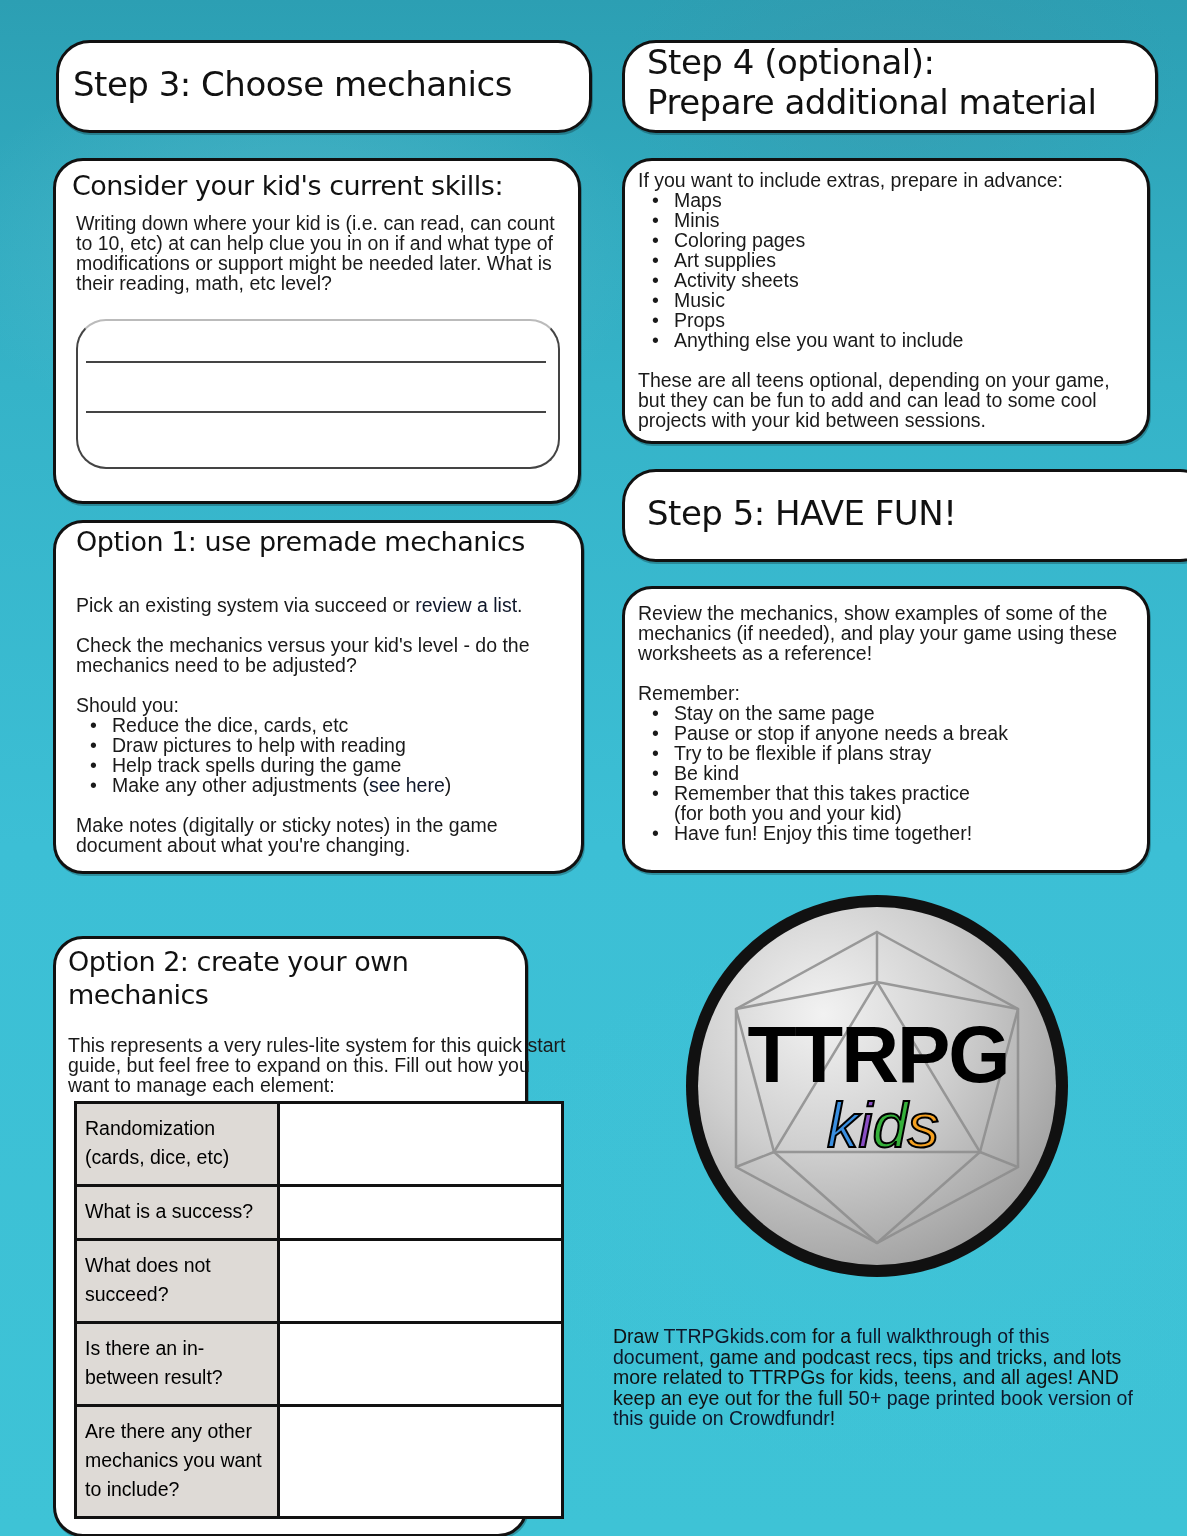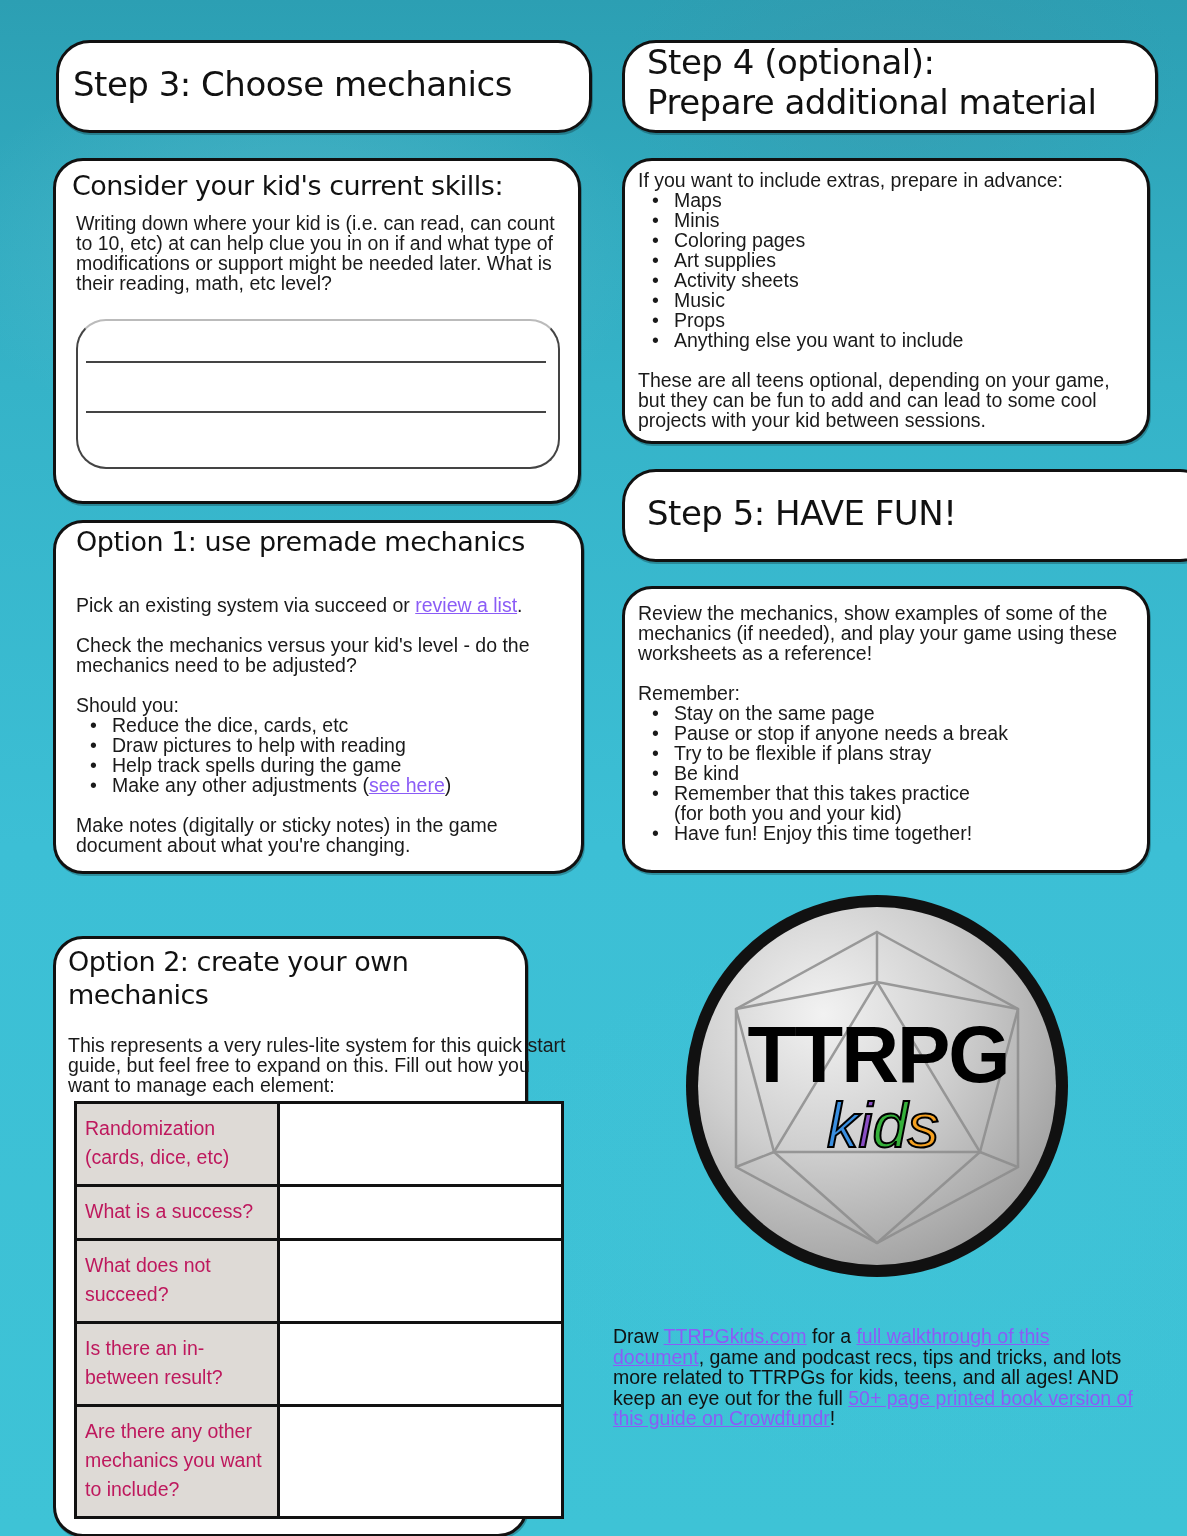--- a/index.html
+++ b/index.html
@@ -34,35 +34,35 @@
     font-size: 19.5px;
     line-height: 20px;
     color: #1a1a1a;
   }
   .para { margin-bottom: 20px; }
   ul.bul { list-style: none; margin-left: 14px; }
   ul.bul li { position: relative; padding-left: 22px; }
   ul.bul li::before {
     content: "•"; position: absolute; left: 0; top: 0;
   }
-  .link { text-decoration: underline; color: #8b5cf6; cursor: pointer; }
+  .link { color: #0f172a; cursor: pointer; }
   .writebox {
     position: absolute; left: 20px; right: 18px; top: 158px; height: 150px;
     border: 2px solid #444; border-radius: 30px; border-top-color: #bbb;
   }
   .wline { position: absolute; left: 8px; right: 12px; height: 0; border-top: 2px solid #444; }
   table.mech {
     position: absolute; left: 18px; top: 162px; width: 490px;
     border-collapse: collapse;
   }
   table.mech td { border: 3px solid #111; vertical-align: top; }
   table.mech td.q {
     width: 203px; background: #dedad6;
     font-family: "Liberation Sans", sans-serif; font-size: 19.5px; line-height: 29px;
-    padding: 10px 8px 6px 8px; color: #be185d;
+    padding: 10px 8px 6px 8px; color: #000000;
   }
   table.mech td.a { background: #fff; }
   .logo {
     position: absolute; left: 686px; top: 895px; width: 382px; height: 382px;
     border-radius: 50%; background: #111;
   }
   .logo-inner {
     position: absolute; left: 12px; top: 12px; right: 12px; bottom: 12px;
     border-radius: 50%;
     background: radial-gradient(circle at 35% 30%, #f2f2f2 0%, #cfcfcf 40%, #9a9a9a 85%, #8a8a8a 100%);

